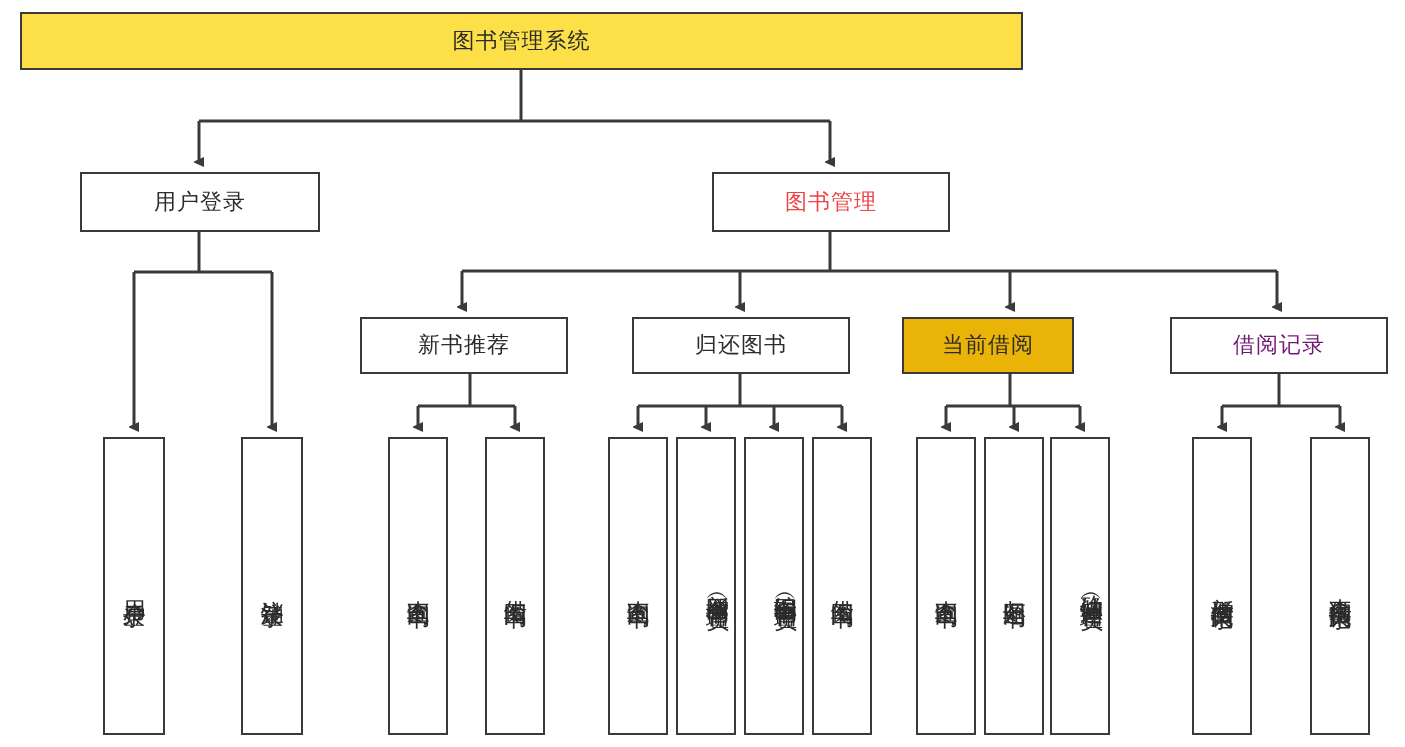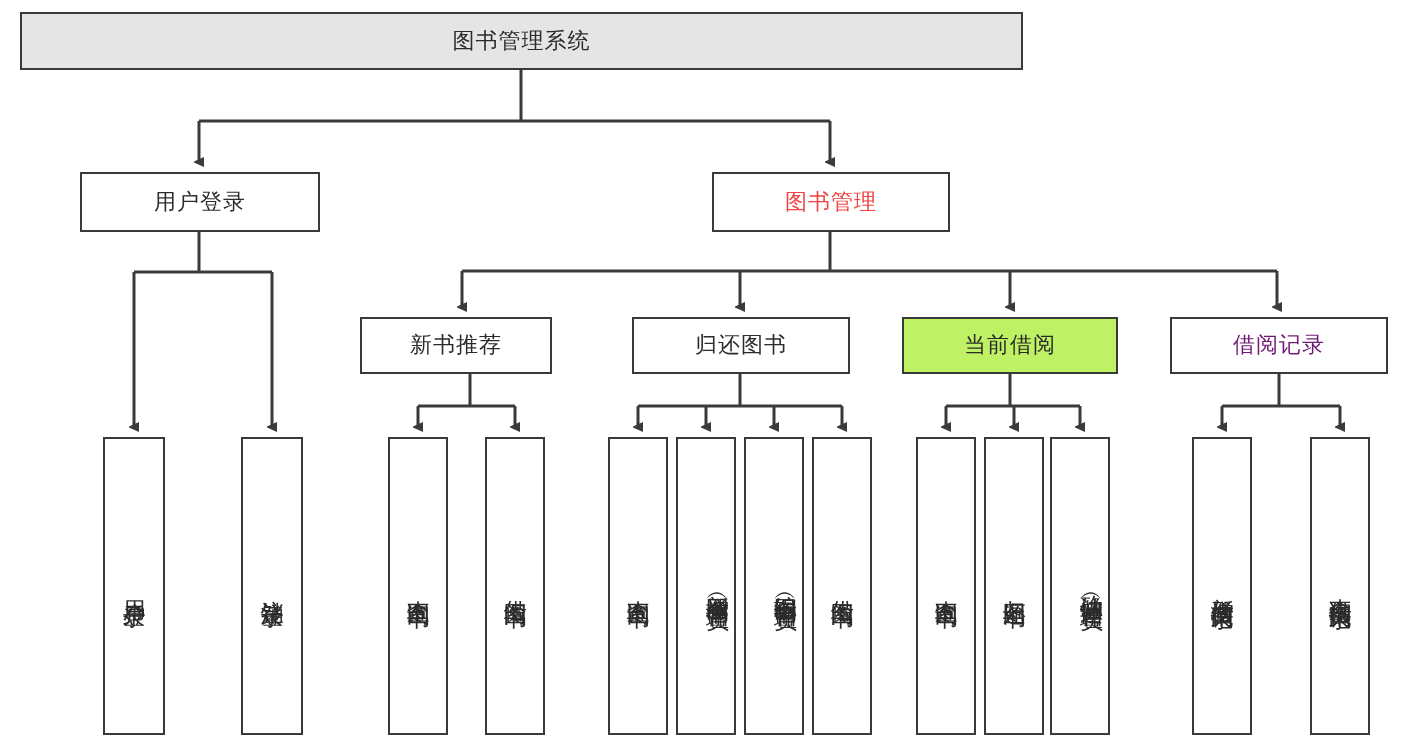--- a/index.html
+++ b/index.html
@@ -117,28 +117,28 @@
       <path d="M 1014 406 L 1014 427" marker-end="url(#arrowhead)"></path>
       <path d="M 1080 406 L 1080 427" marker-end="url(#arrowhead)"></path>
 
       <path d="M 1279 374 L 1279 406"></path>
       <path d="M 1222 406 L 1340 406"></path>
       <path d="M 1222 406 L 1222 427" marker-end="url(#arrowhead)"></path>
       <path d="M 1340 406 L 1340 427" marker-end="url(#arrowhead)"></path>
     </g>
   </svg>
 
-  <div class="node node-h" style="left: 20px; top: 12px; width: 1003px; height: 58px; border-color: rgb(58, 58, 58); color: rgb(43, 43, 43); background: #e5e5e5;">图书管理系统</div>
+  <div class="node node-h" style="left: 20px; top: 12px; width: 1003px; height: 58px; border-color: rgb(58, 58, 58); color: rgb(43, 43, 43); background: #fde047;">图书管理系统</div>
 
   <div class="node node-h" style="left: 80px; top: 172px; width: 240px; height: 60px; border-color: rgb(58, 58, 58); color: rgb(43, 43, 43); background: rgb(255, 255, 255);">用户登录</div>
   <div class="node node-h" style="left: 712px; top: 172px; width: 238px; height: 60px; border-color: rgb(58, 58, 58); color: #ef4444; background: rgb(255, 255, 255);">图书管理</div>
 
-  <div class="node node-h" style="left: 360px; top: 317px; width: 192px; height: 57px; border-color: rgb(58, 58, 58); color: rgb(43, 43, 43); background: rgb(255, 255, 255);">新书推荐</div>
+  <div class="node node-h" style="left: 360px; top: 317px; width: 208px; height: 57px; border-color: rgb(58, 58, 58); color: rgb(43, 43, 43); background: rgb(255, 255, 255);">新书推荐</div>
   <div class="node node-h" style="left: 632px; top: 317px; width: 218px; height: 57px; border-color: rgb(58, 58, 58); color: rgb(43, 43, 43); background: rgb(255, 255, 255);">归还图书</div>
-  <div class="node node-h" style="left: 902px; top: 317px; width: 216px; height: 57px; border-color: rgb(58, 58, 58); color: rgb(43, 43, 43); background: #bef264;">当前借阅</div>
+  <div class="node node-h" style="left: 902px; top: 317px; width: 172px; height: 57px; border-color: rgb(58, 58, 58); color: rgb(43, 43, 43); background: #eab308;">当前借阅</div>
   <div class="node node-h" style="left: 1170px; top: 317px; width: 218px; height: 57px; border-color: rgb(58, 58, 58); color: #701a75; background: rgb(255, 255, 255);">借阅记录</div>
 
   <div class="node node-v centered" style="left: 103px; top: 437px; width: 62px; height: 298px; border-color: rgb(58, 58, 58); color: rgb(43, 43, 43); background: rgb(255, 255, 255);">用户登录</div>
   <div class="node node-v centered" style="left: 241px; top: 437px; width: 62px; height: 298px; border-color: rgb(58, 58, 58); color: rgb(43, 43, 43); background: rgb(255, 255, 255);">注销登录</div>
   <div class="node node-v centered" style="left: 388px; top: 437px; width: 60px; height: 298px; border-color: rgb(58, 58, 58); color: rgb(43, 43, 43); background: rgb(255, 255, 255);">查询图书</div>
   <div class="node node-v centered" style="left: 485px; top: 437px; width: 60px; height: 298px; border-color: rgb(58, 58, 58); color: rgb(43, 43, 43); background: rgb(255, 255, 255);">借阅图书</div>
   <div class="node node-v centered" style="left: 608px; top: 437px; width: 60px; height: 298px; border-color: rgb(58, 58, 58); color: rgb(43, 43, 43); background: rgb(255, 255, 255);">查询图书</div>
   <div class="node node-v" style="left: 676px; top: 437px; width: 60px; height: 298px; border-color: rgb(58, 58, 58); color: rgb(43, 43, 43); background: rgb(255, 255, 255);">新增图书（管理员）</div>
   <div class="node node-v" style="left: 744px; top: 437px; width: 60px; height: 298px; border-color: rgb(58, 58, 58); color: rgb(43, 43, 43); background: rgb(255, 255, 255);">编辑图书（管理员）</div>
   <div class="node node-v centered" style="left: 812px; top: 437px; width: 60px; height: 298px; border-color: rgb(58, 58, 58); color: rgb(43, 43, 43); background: rgb(255, 255, 255);">借阅图书</div>

